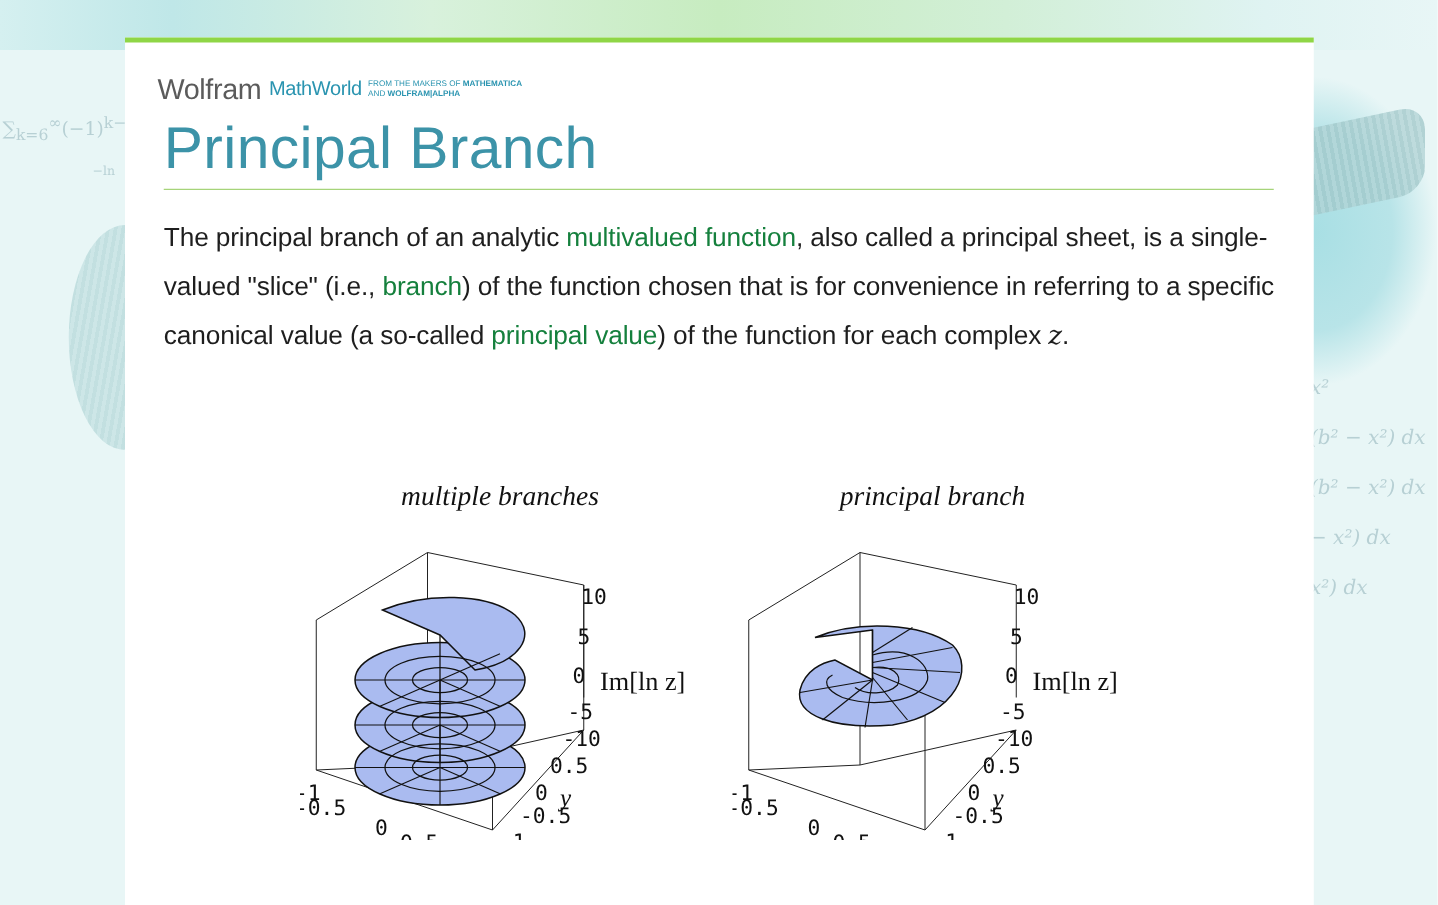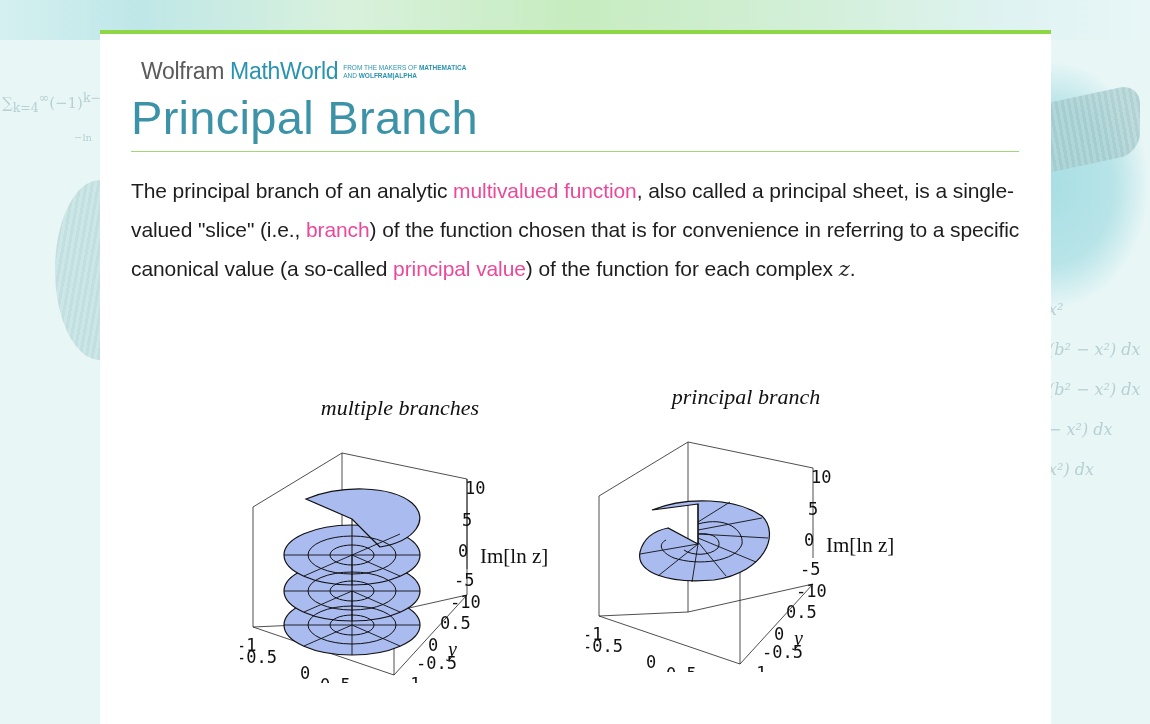--- a/index.html
+++ b/index.html
@@ -37,61 +37,61 @@
     .bg-right-math {
       position: absolute; left: 1048px; top: 290px;
       color: #b7d0d4; font-family: "DejaVu Serif", serif; font-style: italic; font-size: 16px; line-height: 40px;
     }
     .card {
       position: absolute; left: 100px; top: 30px; width: 951px; height: 700px;
       background: #ffffff;
       border-top: 4px solid #8fd646;
     }
     .brand {
-      position: absolute; left: 26px; top: 24px; display: flex; align-items: center; white-space: nowrap; margin-left: 15px;
+      position: absolute; left: 26px; top: 24px; display: flex; align-items: center; white-space: nowrap;
     }
     .brand-wolfram { font-family: "Liberation Sans", sans-serif; font-size: 23px; color: #5b5b5b; letter-spacing: -0.3px; }
-    .brand-mw { font-family: "Liberation Sans", sans-serif; font-size: 23px; color: #2a94b0; margin-left: 6px; letter-spacing: -0.3px; }
+    .brand-mw { font-family: "Liberation Sans", sans-serif; font-size: 16px; color: #2a94b0; margin-left: 6px; letter-spacing: -0.3px; }
     .brand-tag {
       margin-left: 5px; font-family: "Liberation Sans", sans-serif; font-size: 6.5px; line-height: 8px; color: #2a94b0;
       display: flex; flex-direction: column;
     }
     .brand-tag b { font-weight: bold; }
     .page-title {
       position: absolute; left: 31px; top: 56px;
       font-family: "Liberation Sans", sans-serif; font-size: 47px; color: #3c93a8; font-weight: normal;
       letter-spacing: 0.3px;
     }
     .title-rule {
       position: absolute; left: 31px; top: 117px; width: 888px; height: 1px; background: #a6d47a;
     }
     .body-text {
       position: absolute; left: 31px; top: 137px; width: 895px;
       font-family: "Liberation Sans", sans-serif; font-size: 21px; line-height: 39px; color: #1e1e1e;
       letter-spacing: -0.1px;
     }
-    .body-text a { color: #ec4899; text-decoration: none; }
+    .body-text a { color: #15803d; text-decoration: none; }
     .body-text .var { font-family: "DejaVu Serif", serif; font-style: italic; }
     .figure { position: absolute; top: 348px; width: 320px; height: 290px; }
-    .figure.left { left: 140px; margin-top: 11px; }
+    .figure.left { left: 140px; }
     .figure.right { left: 486px; }
     .fig-caption {
       position: absolute; top: 2px; width: 100%; text-align: center;
       font-family: "Liberation Serif", serif; font-style: italic; font-size: 22px; color: #111;
     }
     .fig-svg { position: absolute; left: 0; top: 30px; }
     .tick { font-family: "DejaVu Sans Mono", monospace; font-size: 17px; fill: #111; }
     .axlabel { font-family: "Liberation Serif", serif; font-size: 21px; fill: #111; }
     .axvar { font-family: "Liberation Serif", serif; font-style: italic; font-size: 20px; fill: #111; }
   </style>
 </head>
 <body>
 
 <div class="bg-top"></div>
-<div class="bg-left-math">∑<sub>k=4</sub><sup>∞</sup>(−1)<sup>k−1</sup><span class="ln">−ln</span></div>
+<div class="bg-left-math">∑<sub>k=6</sub><sup>∞</sup>(−1)<sup>k−1</sup><span class="ln">−ln</span></div>
 <div class="bg-left-swirl"></div>
 <div class="bg-right-swirl"></div>
 <div class="bg-right-blade"></div>
 <div class="bg-right-math">x²<br>(b² − x²) dx<br>(b² − x²) dx<br>− x²) dx<br>x²) dx</div>
 
 <div class="card">
   <div class="brand">
     <span class="brand-wolfram">Wolfram</span>
     <span class="brand-mw">MathWorld</span>
     <span class="brand-tag">

